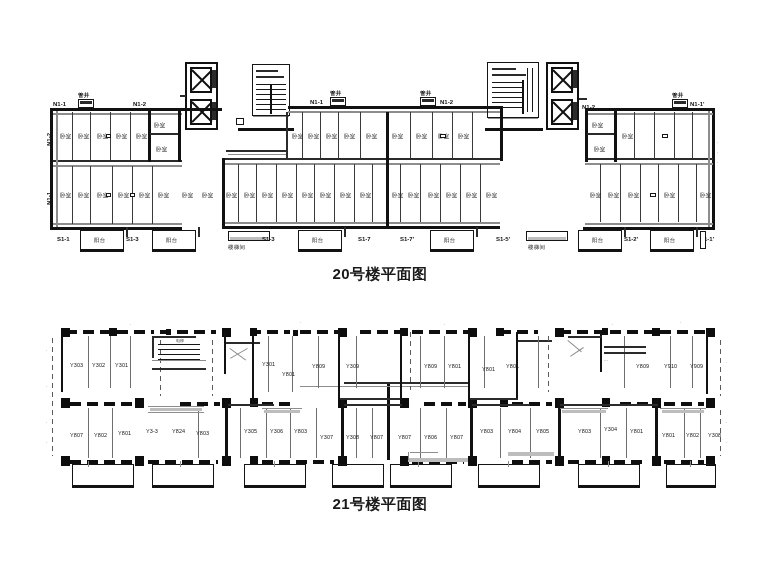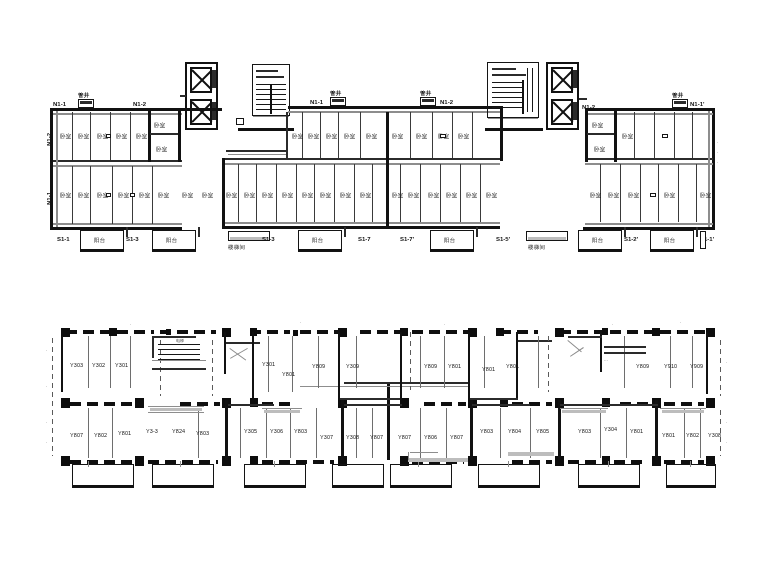--- a/index.html
+++ b/index.html
@@ -431,20 +431,21 @@
     <div class="whitebox" style="left:440px; top:134px; width:6px; height:4px;"></div>
     <div class="whitebox" style="left:662px; top:134px; width:6px; height:4px;"></div>
     <div class="whitebox" style="left:650px; top:193px; width:6px; height:4px;"></div>
     <div class="whitebox" style="left:106px; top:193px; width:5px; height:4px;"></div>
 
     <div class="tiny" style="left:717px; top:140px;">·</div>
     <div class="tiny" style="left:717px; top:150px;">·</div>
     <div class="tiny" style="left:717px; top:160px;">·</div>
   </div>
 
+  <div class="caption" id="caption-20">20号楼平面图</div>
 
   <div class="plan" id="plan-21" style="left:0; top:0; width:760px; height:500px;">
 
     <div class="dash-h" style="left:66px;  top:330px; width:88px;"></div>
     <div class="dash-h" style="left:160px; top:330px; width:56px;"></div>
     <div class="dash-h" style="left:250px; top:330px; width:40px;"></div>
     <div class="dash-h" style="left:300px; top:330px; width:38px;"></div>
     <div class="dash-h" style="left:360px; top:330px; width:42px;"></div>
     <div class="dash-h" style="left:412px; top:330px; width:56px;"></div>
     <div class="dash-h" style="left:500px; top:330px; width:38px;"></div>
@@ -682,14 +683,15 @@
     <div class="tiny" style="left:726px; top:360px;">·</div>
     <div class="tiny" style="left:726px; top:420px;">·</div>
     <div class="tiny" style="left:726px; top:440px;">·</div>
     <div class="tiny" style="left:130px; top:322px;">·</div>
     <div class="tiny" style="left:300px; top:320px;">·</div>
     <div class="tiny" style="left:444px; top:322px;">·</div>
     <div class="tiny" style="left:612px; top:322px;">·</div>
     <div class="tiny" style="left:680px; top:320px;">·</div>
   </div>
 
+  <div class="caption" id="caption-21">21号楼平面图</div>
 
 </div>
 
 </body></html>

